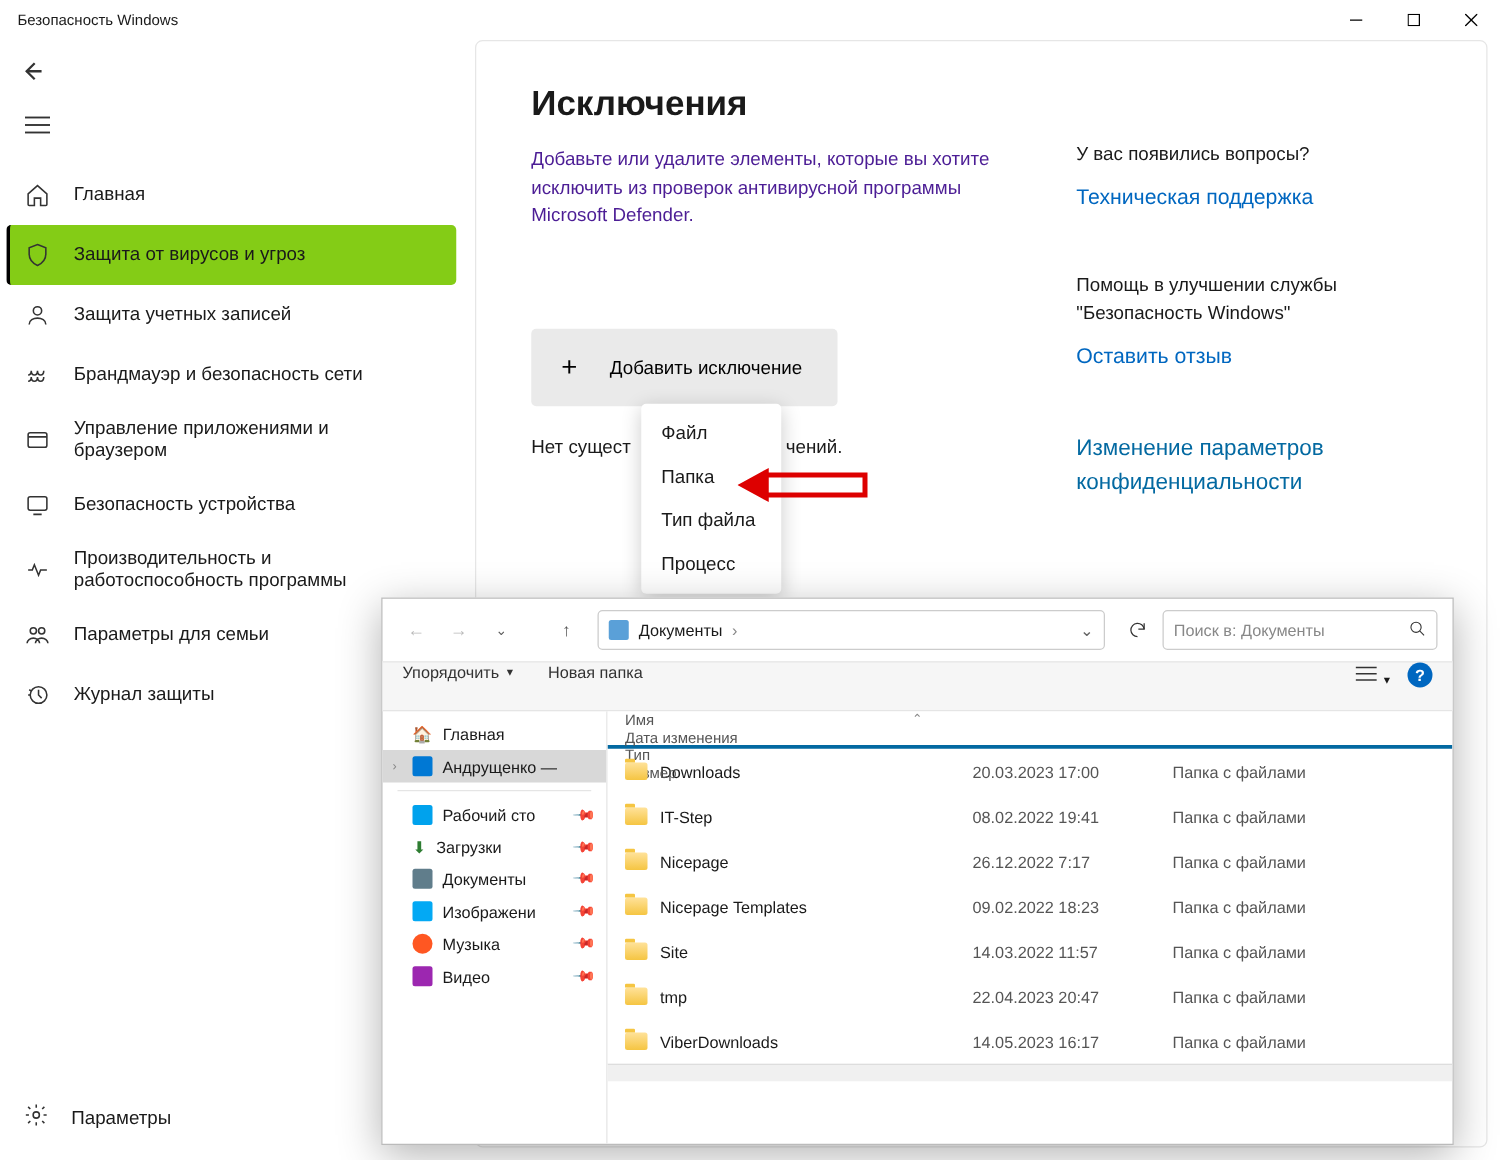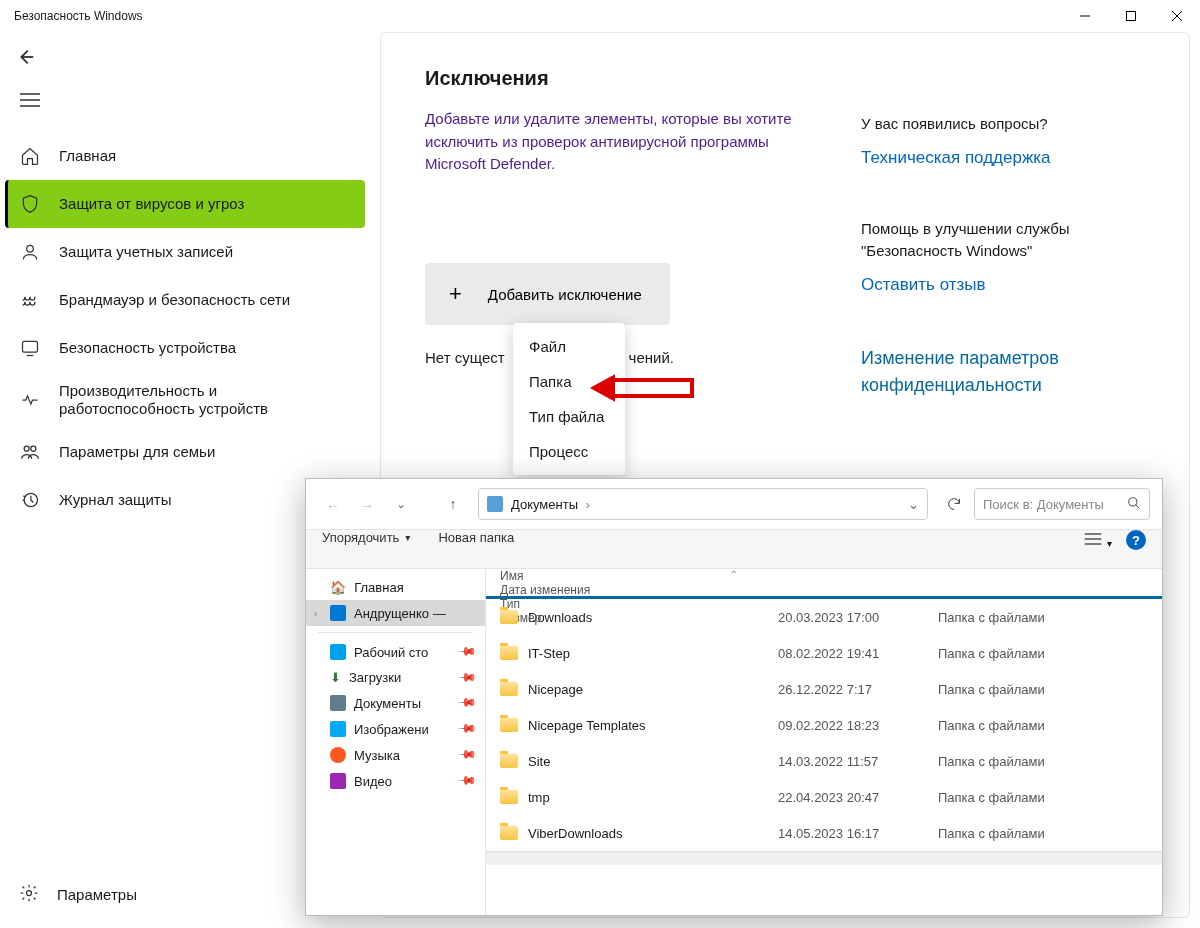--- a/index.html
+++ b/index.html
@@ -21,21 +21,21 @@
   .nav-item .icon { width: 22px; display: flex; justify-content: center; }
   .nav-item.active { background: #84cc16; border-left: 3px solid #000; padding-left: 11px; }
   .nav-item.tall { height: 56px; }
   .nav-item .label { line-height: 1.2; }
 
   .settings-item { position: absolute; left: 5px; bottom: 10px; display: flex; align-items: center; height: 48px; padding-left: 14px; gap: 18px; font-size: 15px; width: 300px; }
 
   
   .main { position: absolute; left: 380px; top: 32px; right: 10px; bottom: 10px; border: 1px solid #e6e6e6; border-radius: 6px; background: #fff; }
   .main-inner { padding: 34px 44px; }
-  .page-title { font-size: 20px; font-weight: 600; margin-bottom: 18px; }
+  .page-title { font-size: 28px; font-weight: 600; margin-bottom: 18px; }
   .page-desc { font-size: 15px; color: #4c1d95; line-height: 1.5; max-width: 380px; }
 
   .add-btn { position: absolute; left: 44px; top: 230px; display: flex; align-items: center; gap: 26px; background: #eaeaea; border: none; padding: 0 28px 0 24px; height: 62px; font-size: 15px; border-radius: 4px; }
   .no-excl { position: absolute; left: 44px; top: 316px; font-size: 15px; }
 
   .dropdown { position: absolute; left: 132px; top: 290px; width: 112px; background: #fff; box-shadow: 0 4px 16px rgba(0,0,0,0.2); border-radius: 4px; padding: 6px 0; }
   .dropdown-item { padding: 9px 16px; font-size: 15px; }
 
   .right-col { position: absolute; left: 480px; top: 80px; width: 300px; }
   .right-block { margin-bottom: 50px; }
@@ -52,21 +52,21 @@
   .dialog { position: absolute; left: 305px; top: 478px; width: 858px; height: 438px; background: #fff; border: 1px solid #bbb; box-shadow: 0 8px 32px rgba(0,0,0,0.3); z-index: 100; display: flex; flex-direction: column; }
   .dialog-title { height: 30px; display: flex; align-items: center; padding: 0 10px; background: linear-gradient(90deg, #fffde0 0%, #e8fff5 30%, #e0f0ff 60%, #ffe8f5 100%); font-size: 12px; }
   .dialog-title .close { margin-left: auto; font-size: 16px; }
   .dialog-nav { height: 50px; display: flex; align-items: center; padding: 0 12px; gap: 4px; }
   .nav-arrow { width: 30px; height: 30px; display: flex; align-items: center; justify-content: center; color: #555; }
   .nav-arrow.disabled { color: #bbb; }
   .addr { flex: 1; height: 32px; border: 1px solid #ccc; border-radius: 4px; display: flex; align-items: center; padding: 0 8px; gap: 8px; font-size: 13px; margin: 0 6px; }
   .addr .seg::after { content: " ›"; color: #888; margin-left: 4px; }
   .addr .dropdown-chev { margin-left: auto; color: #666; }
   .refresh { width: 32px; height: 32px; display: flex; align-items: center; justify-content: center; }
-  .search { width: 176px; height: 32px; border: 1px solid #ccc; border-radius: 4px; display: flex; align-items: center; padding: 0 8px; font-size: 13px; color: #888; }
+  .search { width: 220px; height: 32px; border: 1px solid #ccc; border-radius: 4px; display: flex; align-items: center; padding: 0 8px; font-size: 13px; color: #888; }
   .search .sicon { margin-left: auto; }
   .dialog-toolbar { height: 40px; display: flex; align-items: flex-start; padding: 0 16px; gap: 28px; background: #f6f6f6; border-top: 1px solid #e5e5e5; border-bottom: 1px solid #e5e5e5; }
   .toolbar-btn { font-size: 13px; color: #333; display: flex; align-items: center; gap: 6px; }
   .toolbar-right { margin-left: auto; display: flex; gap: 14px; align-items: center; }
   .help-badge { width: 20px; height: 20px; border-radius: 50%; background: #0067c0; color: #fff; display: flex; align-items: center; justify-content: center; font-size: 13px; font-weight: bold; }
 
   .dialog-body { flex: 1; display: flex; overflow: hidden; }
   .dlg-sidebar { width: 180px; border-right: 1px solid #e5e5e5; padding: 6px 0; overflow-y: auto; position: relative; }
   .dlg-side-item { display: flex; align-items: center; gap: 8px; padding: 5px 10px 5px 24px; font-size: 13px; white-space: nowrap; overflow: hidden; }
   .dlg-side-item.selected { background: #d8d8d8; }
@@ -160,36 +160,45 @@
   </div>
   <div class="nav-item">
     <span class="icon">
         <svg class="ico" width="20" height="20" viewBox="0 0 24 24">
           <path d="M3 12c3 0 3-4 3-4s0 4 3 4 3-4 3-4 0 4 3 4 3-4 3-4"></path>
           <path d="M3 18c3 0 3-4 3-4s0 4 3 4 3-4 3-4 0 4 3 4 3-4 3-4"></path>
         </svg>
       </span>
     <span class="label">Брандмауэр и безопасность сети</span>
   </div>
+  <div class="nav-item tall">
+    <span class="icon">
+        <svg class="ico" width="20" height="20" viewBox="0 0 24 24">
+          <rect x="3" y="5" width="18" height="14" rx="2"></rect>
+          <line x1="3" y1="9" x2="21" y2="9"></line>
+        </svg>
+      </span>
+    <span class="label" style="max-width:260px">Управление приложениями и браузером</span>
+  </div>
   <div class="nav-item">
     <span class="icon">
         <svg class="ico" width="20" height="20" viewBox="0 0 24 24">
           <rect x="3" y="4" width="18" height="13" rx="2"></rect>
           <line x1="8" y1="21" x2="16" y2="21"></line>
         </svg>
       </span>
     <span class="label">Безопасность устройства</span>
   </div>
   <div class="nav-item tall">
     <span class="icon">
         <svg class="ico" width="20" height="20" viewBox="0 0 24 24">
           <path d="M3 12h4l2-5 4 10 2-5h6"></path>
         </svg>
       </span>
-    <span class="label" style="max-width:280px">Производительность и работоспособность устройств</span>
+    <span class="label" style="max-width:280px">Производительность и работоспособность программы</span>
   </div>
   <div class="nav-item">
     <span class="icon">
         <svg class="ico" width="20" height="20" viewBox="0 0 24 24">
           <circle cx="8" cy="8" r="3"></circle>
           <circle cx="16" cy="8" r="3"></circle>
           <path d="M2 20c0-3 3-5 6-5s6 2 6 5M10 20c0-3 3-5 6-5s6 2 6 5"></path>
         </svg>
       </span>
     <span class="label">Параметры для семьи</span>

